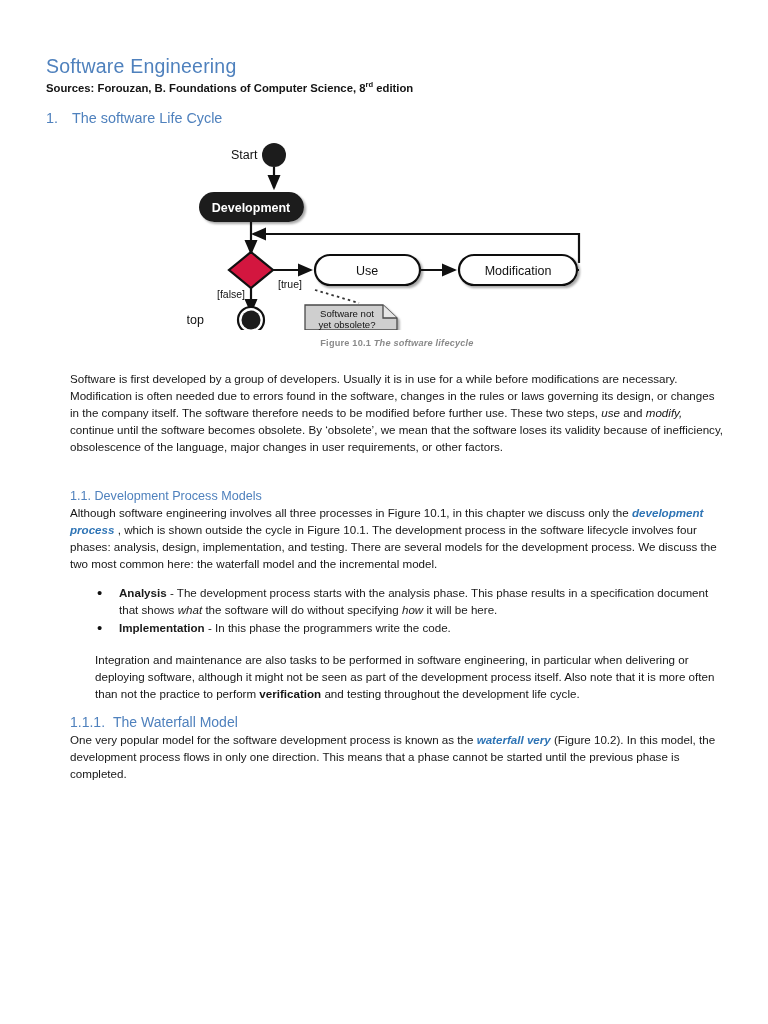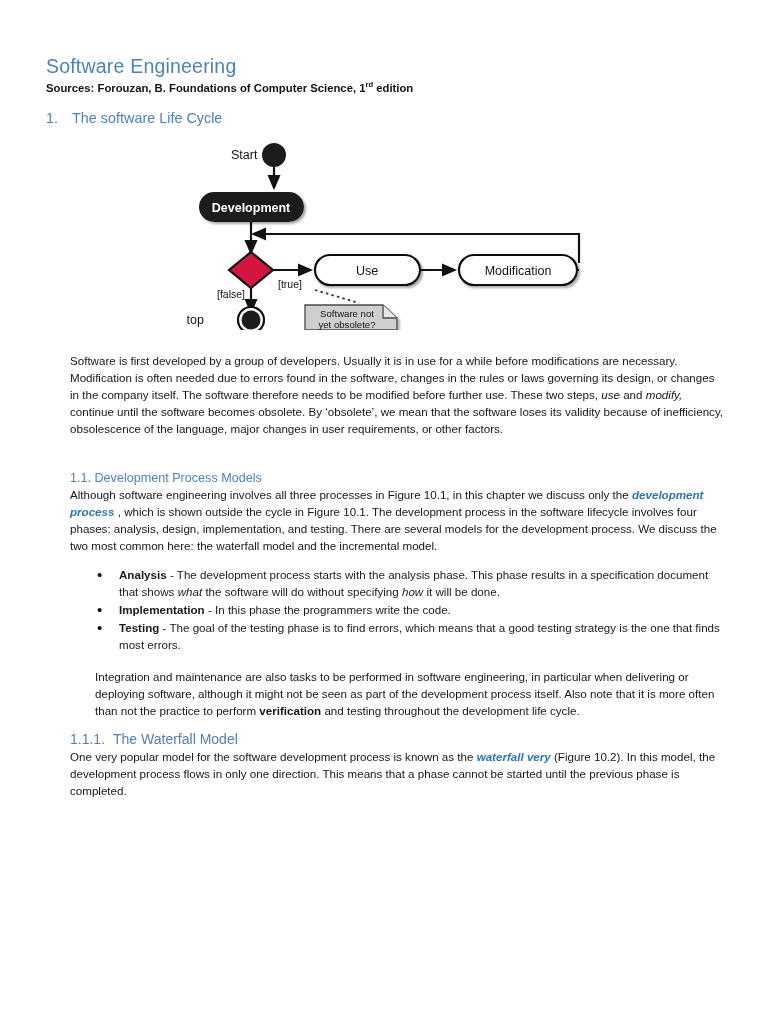--- a/index.html
+++ b/index.html
@@ -147,21 +147,21 @@
   .fig-caption i {
     font-style: italic;
   }
 </style>
 </head>
 <body>
 
 <div class="page">
 
   <h1 class="doc-title">Software Engineering</h1>
-  <div class="doc-sources"><span>Sources: Forouzan, B.  Foundations of Computer Science, 1</span><sup>rd</sup><span> edition</span></div>
+  <div class="doc-sources"><span>Sources: Forouzan, B.  Foundations of Computer Science, 8</span><sup>rd</sup><span> edition</span></div>
 
   <div class="h1-row">
     <span class="h1-num">1.</span>
     <span class="h1-text">The software Life Cycle</span>
   </div>
 
 
   <div class="figure-wrap">
     <div class="diagram">
       <svg width="420" height="190" viewBox="0 0 420 190">
@@ -208,34 +208,35 @@
         <line x1="390" y1="130" x2="392" y2="130" stroke="#111" stroke-width="2.2"></line>
 
         <line x1="128" y1="150" x2="172" y2="163" stroke="#333" stroke-width="1.8" stroke-dasharray="2.5,3.2"></line>
 
         <path d="M118,165 L196,165 L210,178 L210,190 L118,190 Z" fill="#cfcfcf" stroke="#4a4a4a" stroke-width="1.3" filter="url(#shd)"></path>
         <path d="M196,165 L196,178 L210,178" fill="#e6e6e6" stroke="#4a4a4a" stroke-width="1.3"></path>
         <text x="160" y="177" text-anchor="middle" font-family="Liberation Sans, sans-serif" font-size="9.6" fill="#111">Software not</text>
         <text x="160" y="187.5" text-anchor="middle" font-family="Liberation Sans, sans-serif" font-size="9.6" fill="#111">yet obsolete?</text>
       </svg>
     </div>
+    <div class="fig-caption"><span>Figure 10.1</span>
+      <i>The software lifecycle</i></div>
   </div>
 
   <p class="body-p gap-lg" style="margin-top:22px"><span>Software is first developed by a group of developers. Usually it is in use for a while before modifications are necessary. Modification is often needed due to errors found in the software, changes in the rules or laws governing its design, or changes in the company itself. The software therefore needs to be modified before further use. These two steps, </span><i class="em">use</i><span> and </span><i class="em">modify,</i><span> continue until the software becomes obsolete. By ‘obsolete’, we mean that the software loses its validity because of inefficiency, obsolescence of the language, major changes in user requirements, or other factors.</span></p>
 
   <h2 class="h2">1.1. Development Process Models</h2>
   <p class="body-p gap-sm"><span>Although software engineering involves all three processes in Figure 10.1, in this chapter we discuss only the </span><span class="blue-em">development process</span><span> , which is shown outside the cycle in Figure 10.1. The development process in the software lifecycle involves four phases: analysis, design, implementation, and testing. There are several models for the development process. We discuss the two most common here: the waterfall model and the incremental model.</span></p>
 
   <ul class="bullets">
-    <li><b class="strong">Analysis</b><span> - The development process starts with the analysis phase. This phase results in a specification document that shows </span><i class="em">what</i><span> the software will do without specifying </span><i class="em">how</i><span> it will be done.</span></li>
+    <li><b class="strong">Analysis</b><span> - The development process starts with the analysis phase. This phase results in a specification document that shows </span><i class="em">what</i><span> the software will do without specifying </span><i class="em">how</i><span> it will be here.</span></li>
 
 
     <li><b class="strong">Implementation</b><span> - In this phase the programmers write the code.</span></li>
 
-    <li><b class="strong">Testing</b><span> - The goal of the testing phase is to find errors, which means that a good testing strategy is the one that finds most errors.</span></li>
   </ul>
 
   <p class="body-p gap-sm" style="padding-left:49px; margin-top:15px"><span>Integration and maintenance are also tasks to be performed in software engineering, in particular when delivering or deploying software, although it might not be seen as part of the development process itself. Also note that it is more often than not the practice to perform </span><b class="strong">verification</b><span> and testing throughout the development life cycle.</span></p>
 
   <h3 class="h3" style="margin-top:12px"><span class="h3-num">1.1.1.</span><span>The Waterfall Model</span></h3>
   <p class="body-p"><span>One very popular model for the software development process is known as the </span><span class="blue-em">waterfall very</span><span>  (Figure 10.2). In this model, the development process flows in only one direction. This means that a phase cannot be started until the previous phase is completed.</span></p>
 
 </div>
 
 </body></html>

